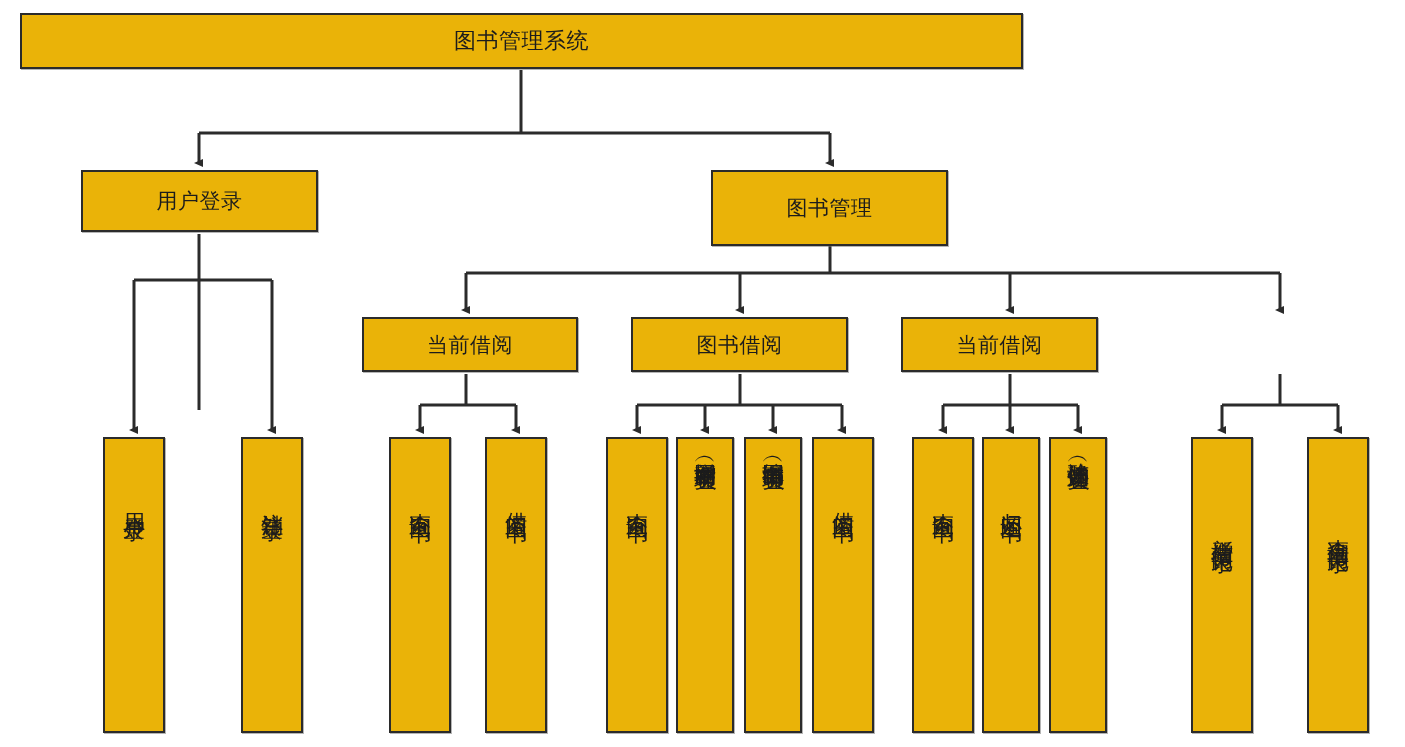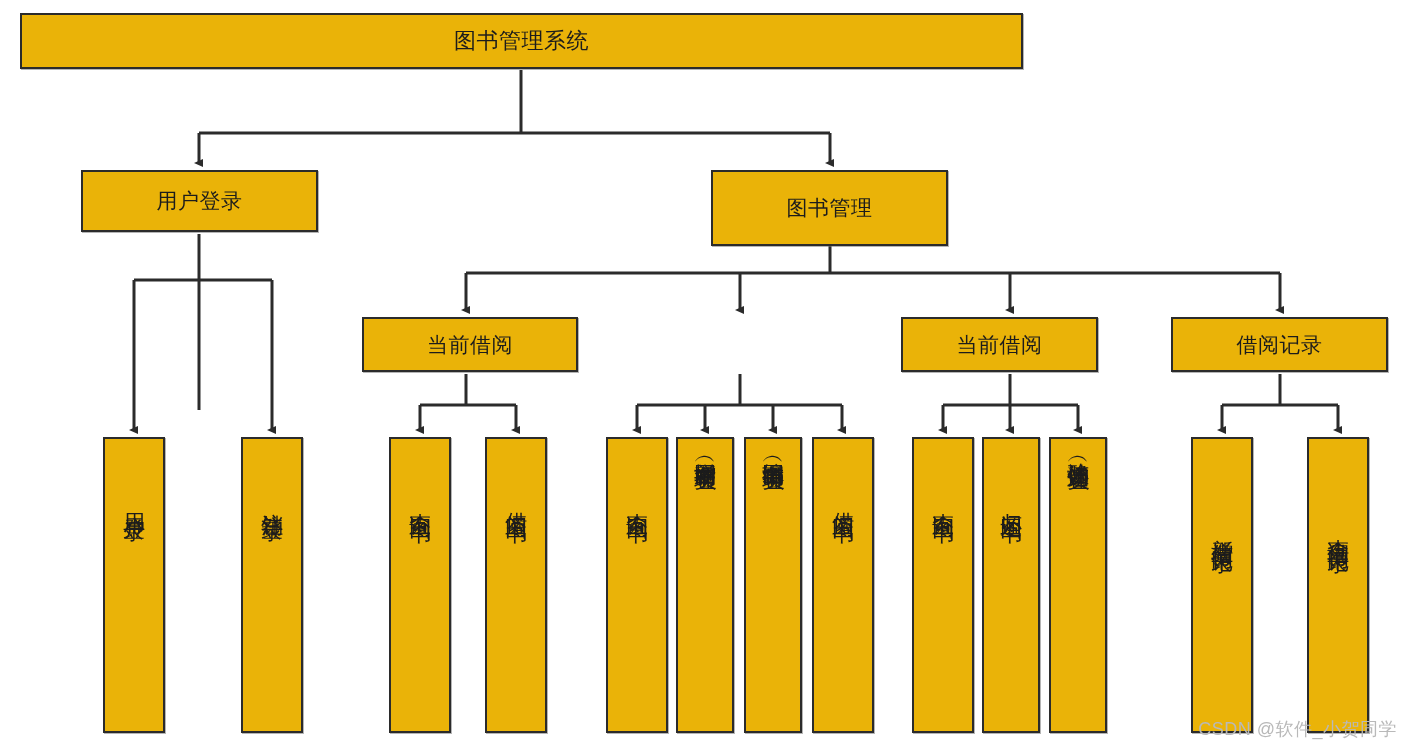--- a/index.html
+++ b/index.html
@@ -148,28 +148,28 @@
   </div>
 
   <div class="node horizontal" style="left:711px; top:170px; width:237px; height:76px;">
     <span class="label">图书管理</span>
   </div>
 
   <div class="node horizontal" style="left:362px; top:317px; width:216px; height:55px;">
     <span class="label">当前借阅</span>
   </div>
 
+  <div class="node horizontal" style="left:631px; top:317px; width:217px; height:55px;">
+    <span class="label">图书借阅</span>
+  </div>
 
   <div class="node horizontal" style="left:901px; top:317px; width:197px; height:55px;">
     <span class="label">当前借阅</span>
   </div>
 
-  <div class="node horizontal" style="left:1171px; top:317px; width:217px; height:55px;">
-    <span class="label">借阅记录</span>
-  </div>
 
   <div class="node vertical mid" style="left:103px; top:437px; width:62px; height:296px;">
     <span class="label">用户登录</span>
   </div>
 
   <div class="node vertical mid" style="left:241px; top:437px; width:62px; height:296px;">
     <span class="label">注销登录</span>
   </div>
 
   <div class="node vertical mid" style="left:389px; top:437px; width:62px; height:296px;">
@@ -209,15 +209,14 @@
   </div>
 
   <div class="node vertical low" style="left:1191px; top:437px; width:62px; height:296px;">
     <span class="label">新增借阅记录</span>
   </div>
 
   <div class="node vertical low" style="left:1307px; top:437px; width:62px; height:296px;">
     <span class="label">查询借阅记录</span>
   </div>
 
-  <div id="watermark">CSDN @软件_小贺同学</div>
 
 </div>
 
 </body></html>

